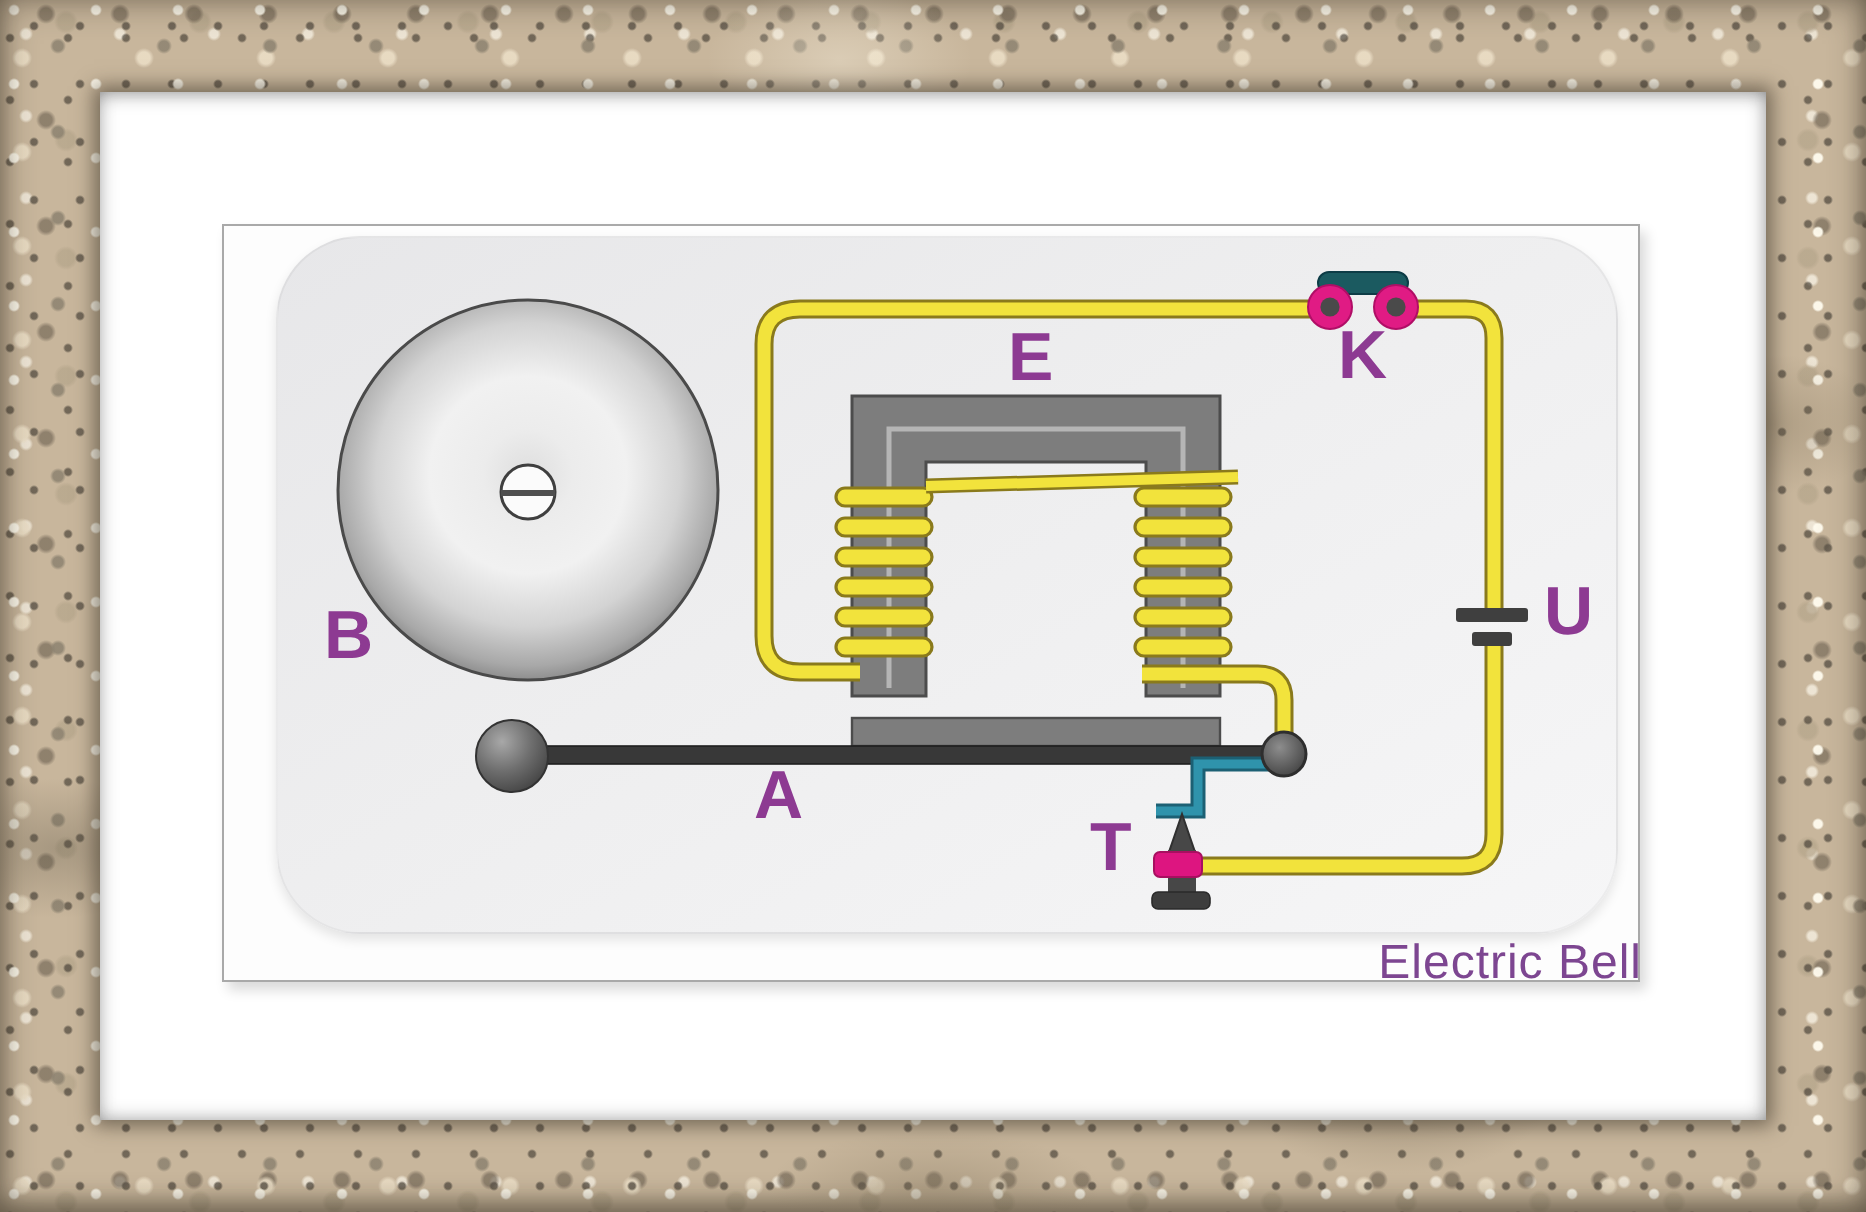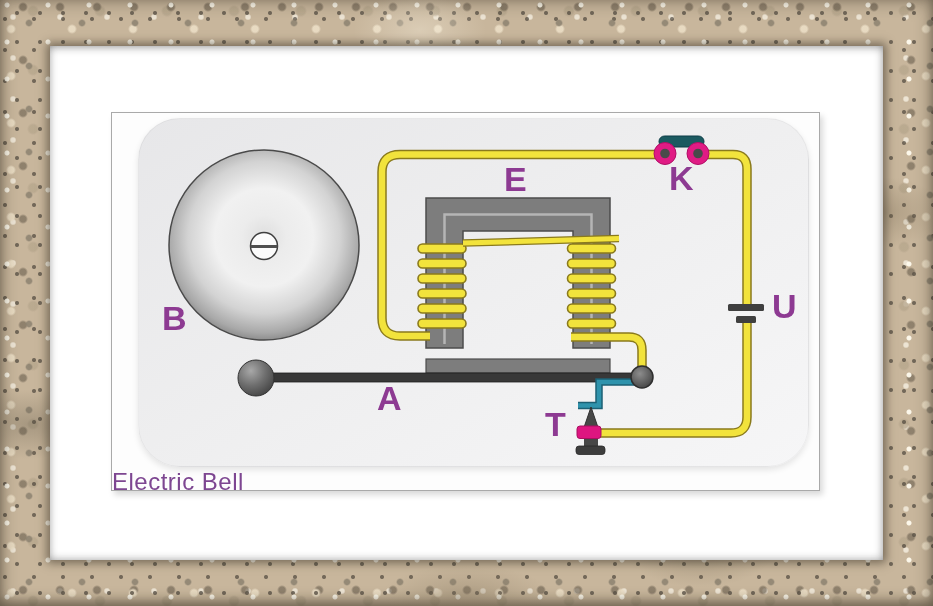--- a/index.html
+++ b/index.html
@@ -79,21 +79,21 @@
 
   
   .lbl {
     position:absolute;
     font-weight:bold; font-size:34px; line-height:1;
     color:#8d3a92;
     letter-spacing:0;
   }
   .title {
     position:absolute; left:0; width:709px; top:355px;
-    text-align:left;
+    text-align:right;
     font-size:24px; font-weight:400; letter-spacing:.5px;
     color:#7d4691;
   }
 </style>
 </head>
 <body>
 
 <div id="stage">
   <div class="mat">
     <div class="canvas">

